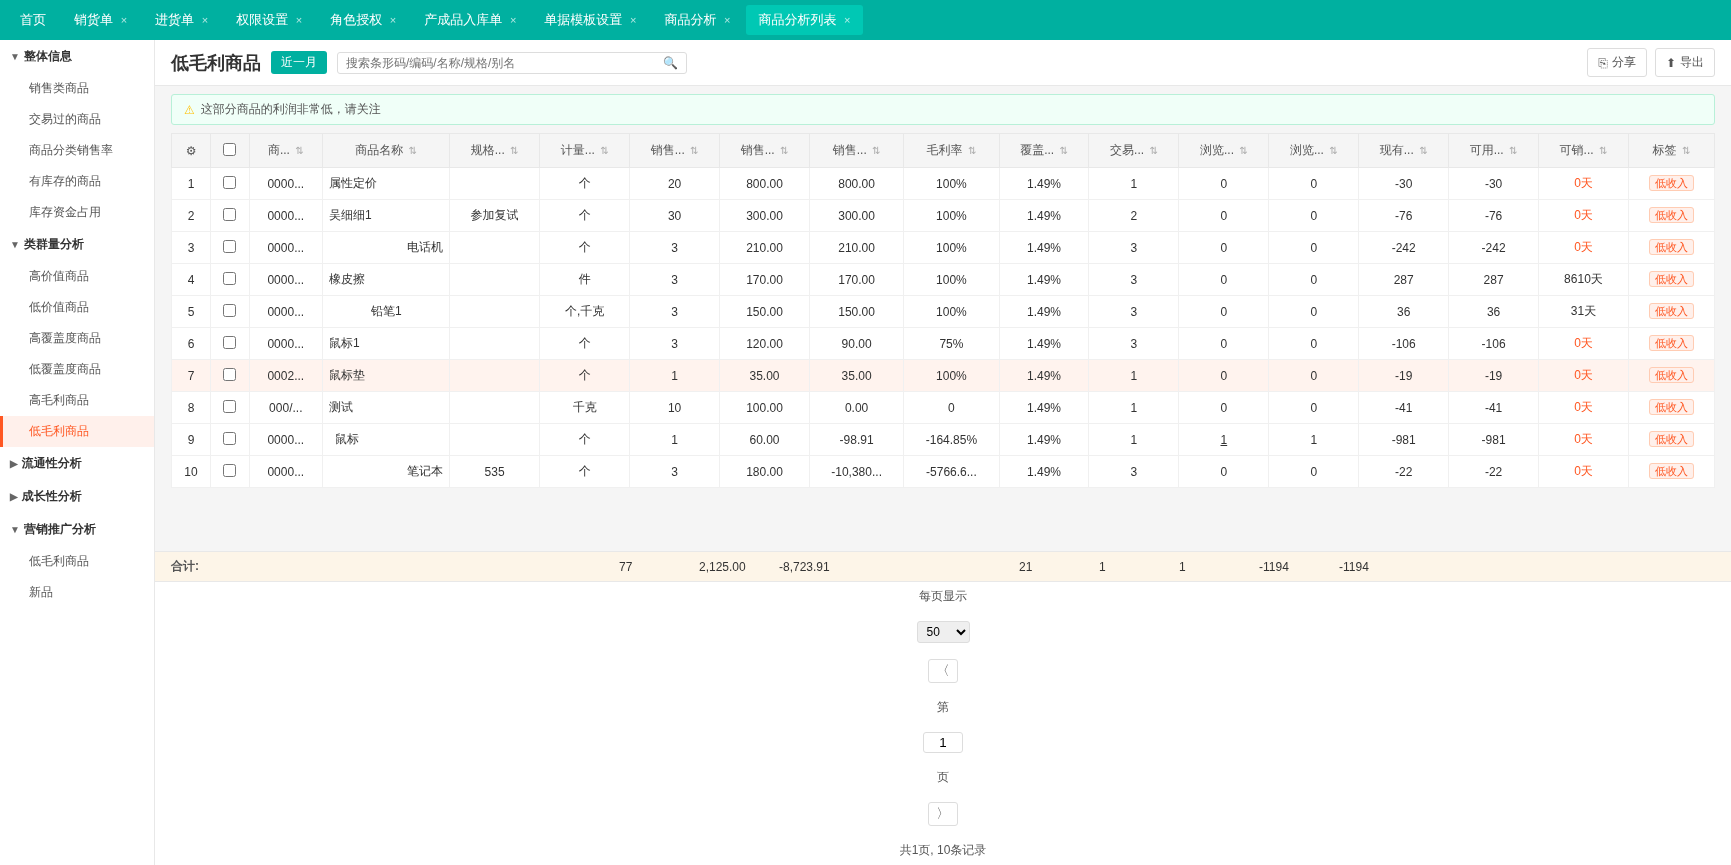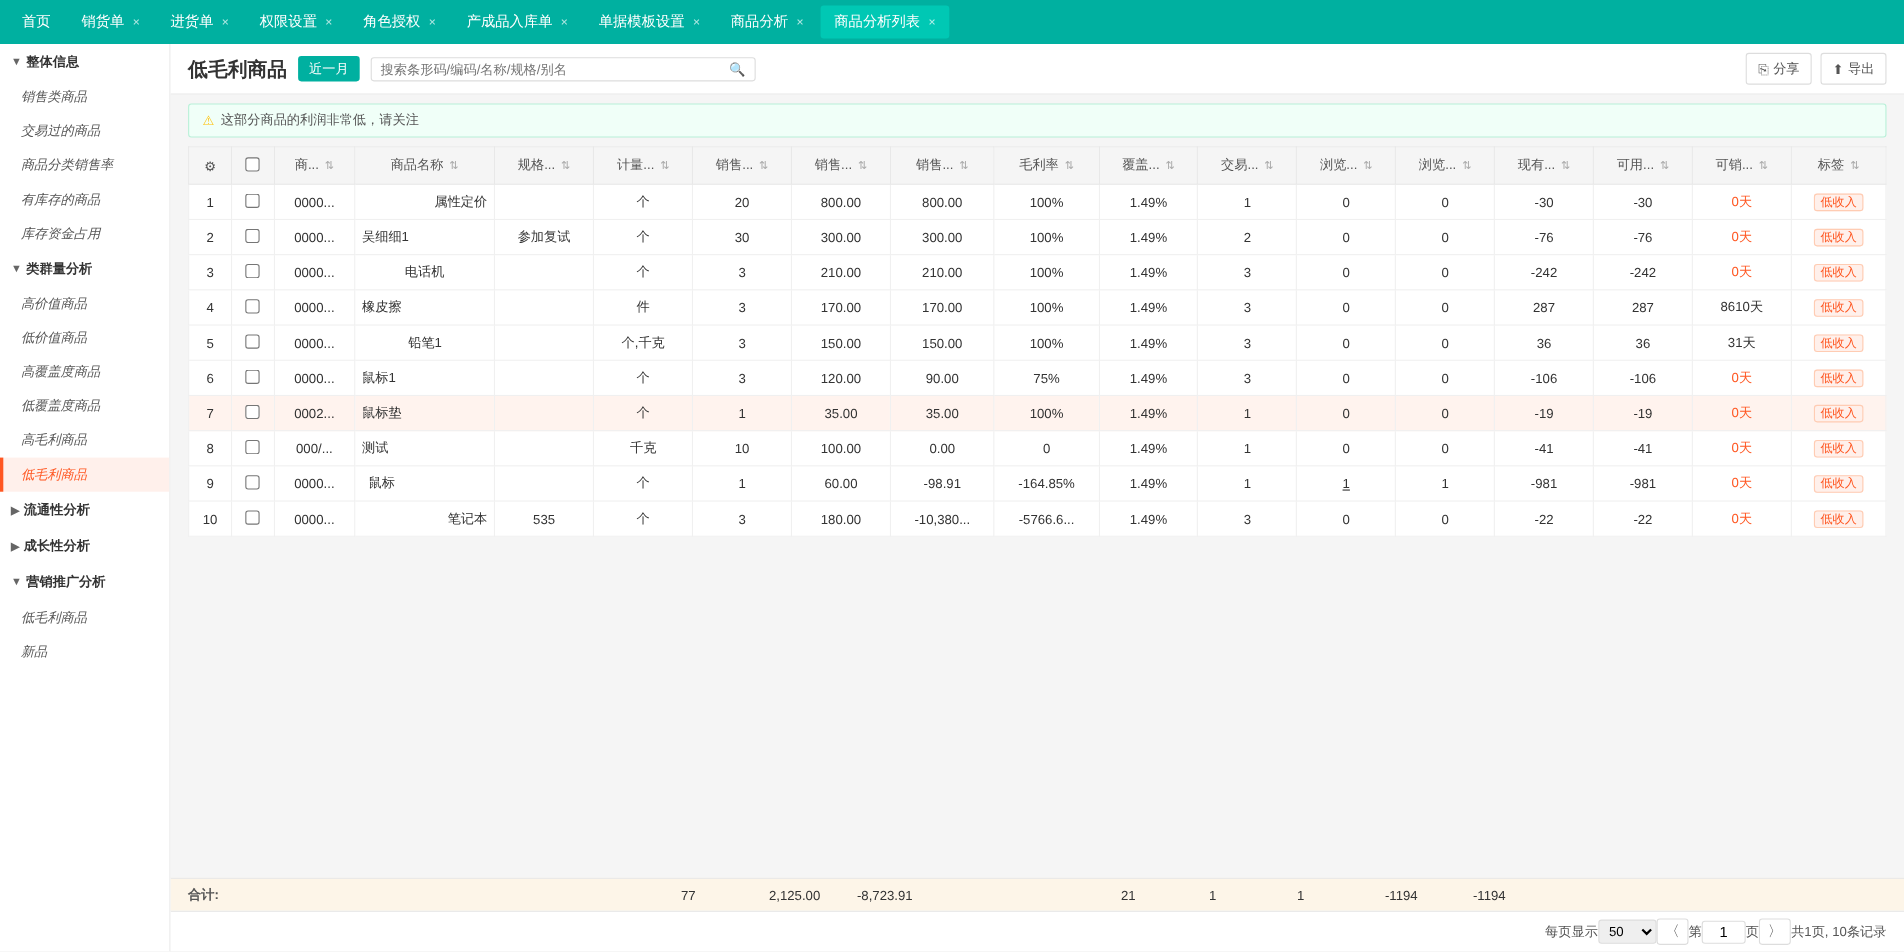--- a/index.html
+++ b/index.html
@@ -40,26 +40,25 @@
       display: flex;
       align-items: center;
       padding: 8px 10px;
       font-size: 12px;
       color: #333;
       cursor: pointer;
       font-weight: bold;
     }
     .sidebar-section-header .arrow { margin-right: 4px; color: #666; font-size: 10px; }
     .sidebar-item {
-      padding: 7px 10px 7px 16px;
+      padding: 7px 10px 7px 26px;
       font-size: 12px;
       color: #555;
       cursor: pointer;
       border-left: 3px solid transparent;
-      font-style: italic;
     }
     .sidebar-item.active { background: #fff0eb; color: #ff5722; border-left-color: #ff5722; }
 
     
     .content-area {
       flex: 1;
       display: flex;
       flex-direction: column;
       overflow: hidden;
       background: #f5f5f5;
@@ -192,23 +191,24 @@
     .footer-cell { min-width: 80px; text-align: left; }
 
     
     .pagination-bar {
       background: #fff;
       border-top: 1px solid #e8e8e8;
       padding: 6px 16px;
       display: flex;
       align-items: center;
       justify-content: flex-end;
-      gap: 0;
+      gap: 16px;
       font-size: 12px;
       color: #555;
+      flex-direction: column;
     }
     .pagination-bar select {
       border: 1px solid #ddd;
       border-radius: 3px;
       padding: 2px 5px;
       font-size: 12px;
     }
     .page-btn {
       padding: 2px 7px;
       border: 1px solid #ddd;
@@ -331,21 +331,21 @@
             <th>可用... <span class="sort-icon">⇅</span></th>
             <th>可销... <span class="sort-icon">⇅</span></th>
             <th>标签 <span class="sort-icon">⇅</span></th>
           </tr>
         </thead>
         <tbody id="table-body">
         <tr>
       <td>1</td>
       <td><input type="checkbox" style=""></td>
       <td>0000...</td>
-      <td style="text-align:right;">属性定价</td>
+      <td style="text-align:left;">属性定价</td>
       <td></td>
       <td>个</td>
       <td>20</td>
       <td>800.00</td>
       <td>800.00</td>
       <td>100%</td>
       <td>1.49%</td>
       <td>1</td>
       <td style="">0</td>
       <td>0</td>
@@ -371,21 +371,21 @@
       <td>0</td>
       <td>-76</td>
       <td>-76</td>
       <td style="color:#ff5722;">0天</td>
       <td><span class="tag-low-income">低收入</span></td>
     </tr>
             <tr>
       <td>3</td>
       <td><input type="checkbox" style=""></td>
       <td>0000...</td>
-      <td style="text-align:center;">电话机</td>
+      <td style="text-align:right;">电话机</td>
       <td></td>
       <td>个</td>
       <td>3</td>
       <td>210.00</td>
       <td>210.00</td>
       <td>100%</td>
       <td>1.49%</td>
       <td>3</td>
       <td style="">0</td>
       <td>0</td>

